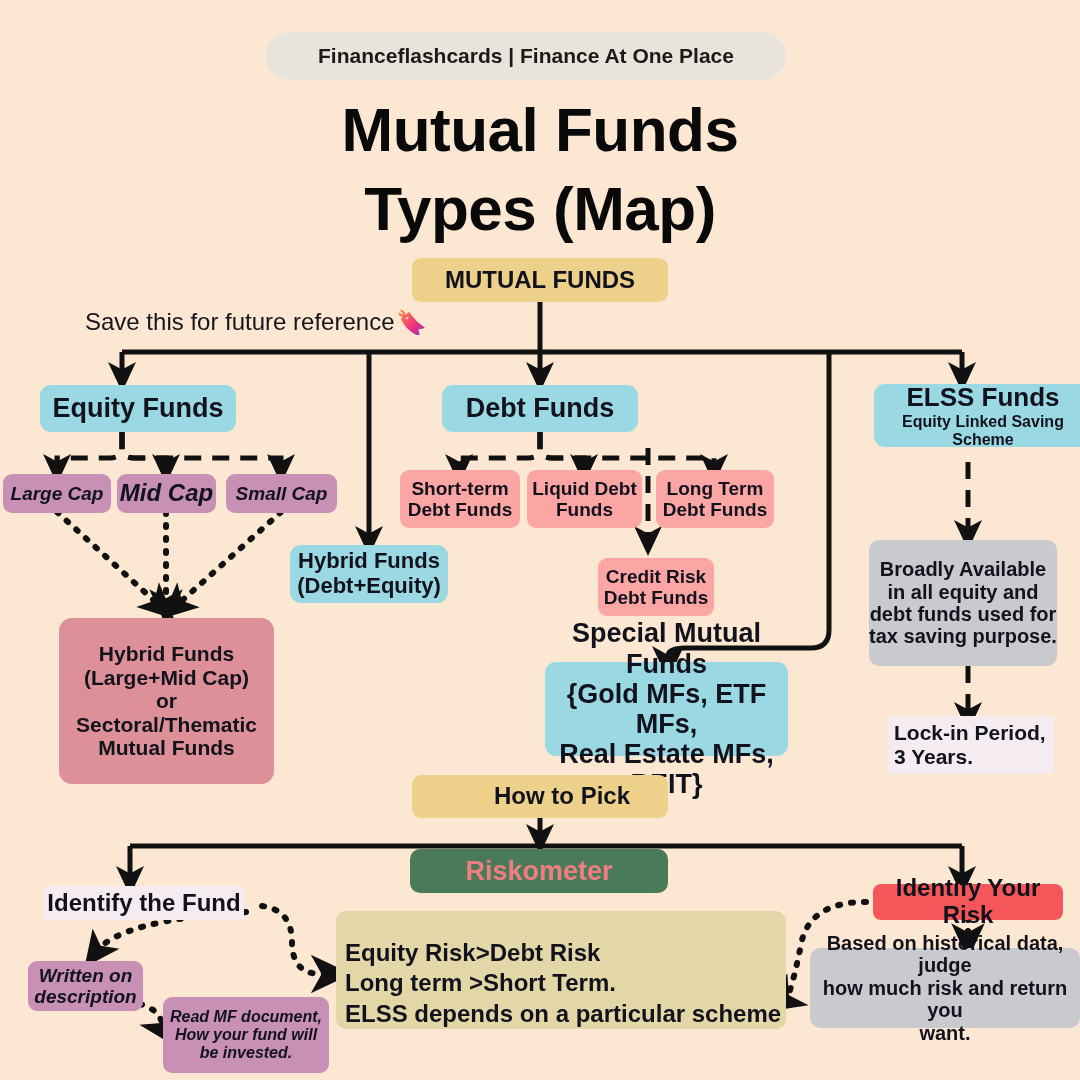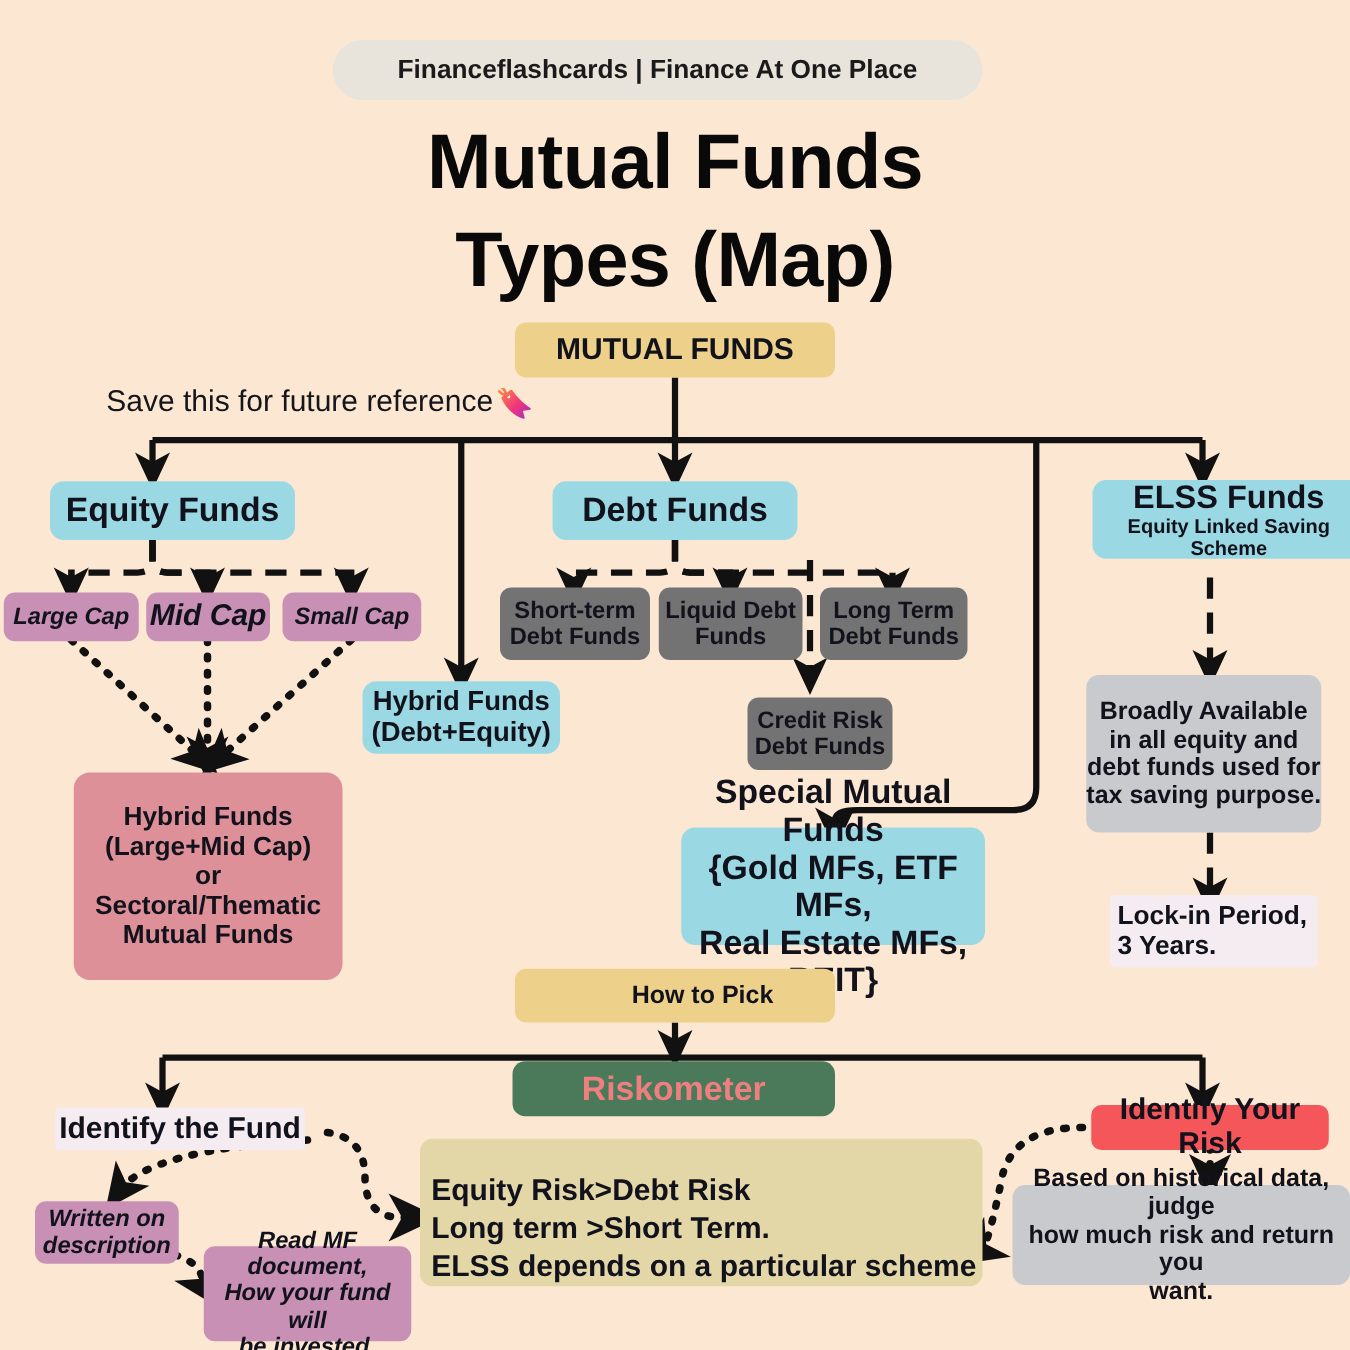--- a/index.html
+++ b/index.html
@@ -25,21 +25,21 @@
   #savenote{position:absolute;left:85px;top:308px;font-size:24px;color:#15151c;
     font-weight:normal;display:flex;align-items:center;gap:2px;}
   #savenote .bm{font-size:25px;line-height:1;
     background:linear-gradient(135deg,#ff9a3c 0%,#f0337a 55%,#8f2fd0 100%);
     -webkit-background-clip:text;background-clip:text;color:transparent;}
 
   
   .n-gold{background:#edd08a;border-radius:9px;}
   .n-cyan{background:#9ad9e3;border-radius:11px;}
   .n-mauve{background:#c890b5;border-radius:9px;font-style:italic;}
-  .n-peri{background:#737373;border-radius:9px;}
+  .n-peri{background:#fca5a5;border-radius:9px;}
   .n-rose{background:#dd9097;border-radius:13px;}
   .n-grey{background:#c9cace;border-radius:10px;}
   .n-lilacbg{background:#f4ecf1;border-radius:4px;}
   .n-green{background:#4b7a5b;border-radius:10px;}
   .n-red{background:#f4565a;border-radius:8px;}
   .n-khaki{background:#e3d7a8;border-radius:10px;}
 
   .riskometer-text{color:#ef7f7f;}
   .sub{font-size:16px;font-weight:bold;margin-top:1px;}
 </style>
@@ -193,21 +193,21 @@
 debt funds used for
 tax saving purpose.</span>
   </div>
 
   <div class="node n-lilacbg" style="left:888px;top:716px;width:166px;height:58px;font-size:21px;
        white-space:pre-line;align-items:flex-start;text-align:left;padding-left:6px;">
     <span>Lock-in Period,
 3 Years.</span>
   </div>
 
-  <div class="node n-gold" style="left:412px;top:775px;width:256px;height:43px;font-size:20px;padding-left:44px;">
+  <div class="node n-gold" style="left:412px;top:775px;width:256px;height:43px;font-size:24px;padding-left:44px;">
     <span>How to Pick</span>
   </div>
 
   <div class="node n-green" style="left:410px;top:849px;width:258px;height:44px;font-size:27px;">
     <span class="riskometer-text">Riskometer</span>
   </div>
 
   <div class="node n-khaki" style="left:336px;top:911px;width:450px;height:118px;font-size:24px;
        align-items:flex-start;text-align:left;padding-left:9px;justify-content:flex-end;line-height:1.27;">
     <span>Equity Risk&gt;Debt Risk</span>
@@ -217,21 +217,21 @@
 
   <div class="node n-lilacbg" style="left:44px;top:886px;width:200px;height:34px;font-size:24px;">
     <span>Identify the Fund</span>
   </div>
 
   <div class="node n-mauve" style="left:28px;top:961px;width:115px;height:50px;font-size:19px;white-space:pre-line;">
     <span>Written on
 description</span>
   </div>
 
-  <div class="node n-mauve" style="left:163px;top:997px;width:166px;height:76px;font-size:19px;white-space:pre-line;">
+  <div class="node n-mauve" style="left:163px;top:997px;width:166px;height:76px;font-size:16px;white-space:pre-line;">
     <span>Read MF document,
 How your fund will
 be invested.</span>
   </div>
 
   <div class="node n-red" style="left:873px;top:884px;width:190px;height:36px;font-size:24px;">
     <span>Identify Your Risk</span>
   </div>
 
   <div class="node n-grey" style="left:810px;top:948px;width:270px;height:80px;font-size:20px;white-space:pre-line;">

